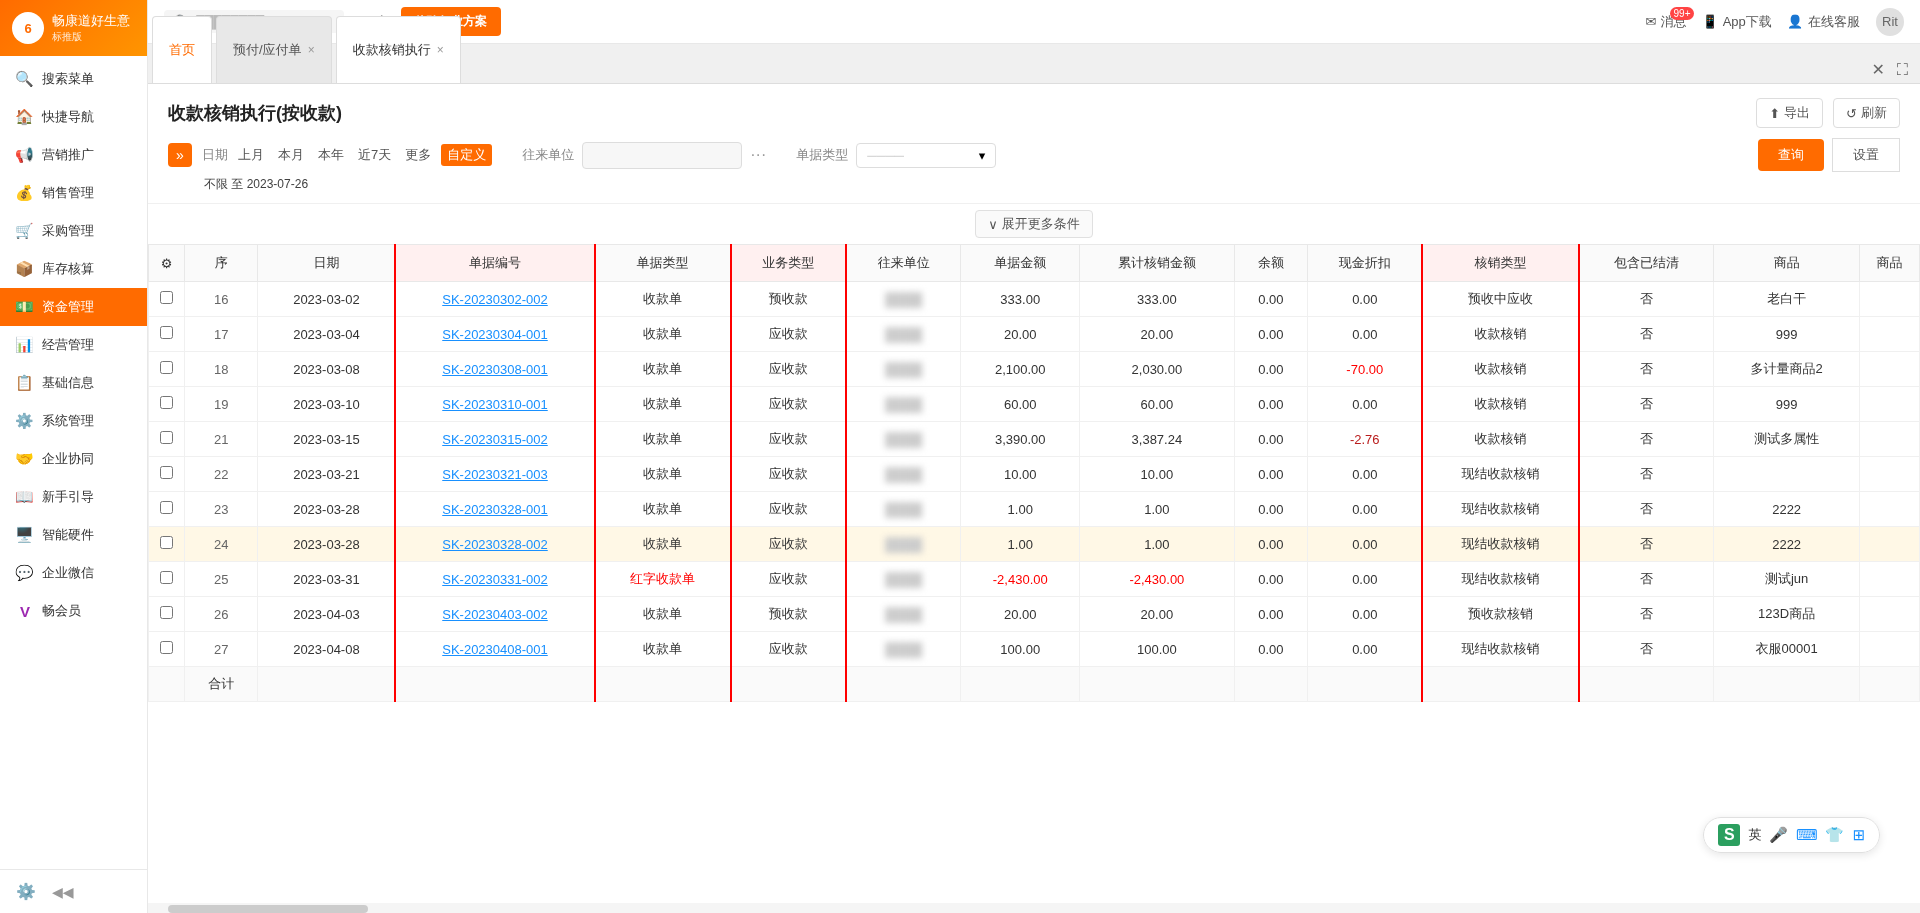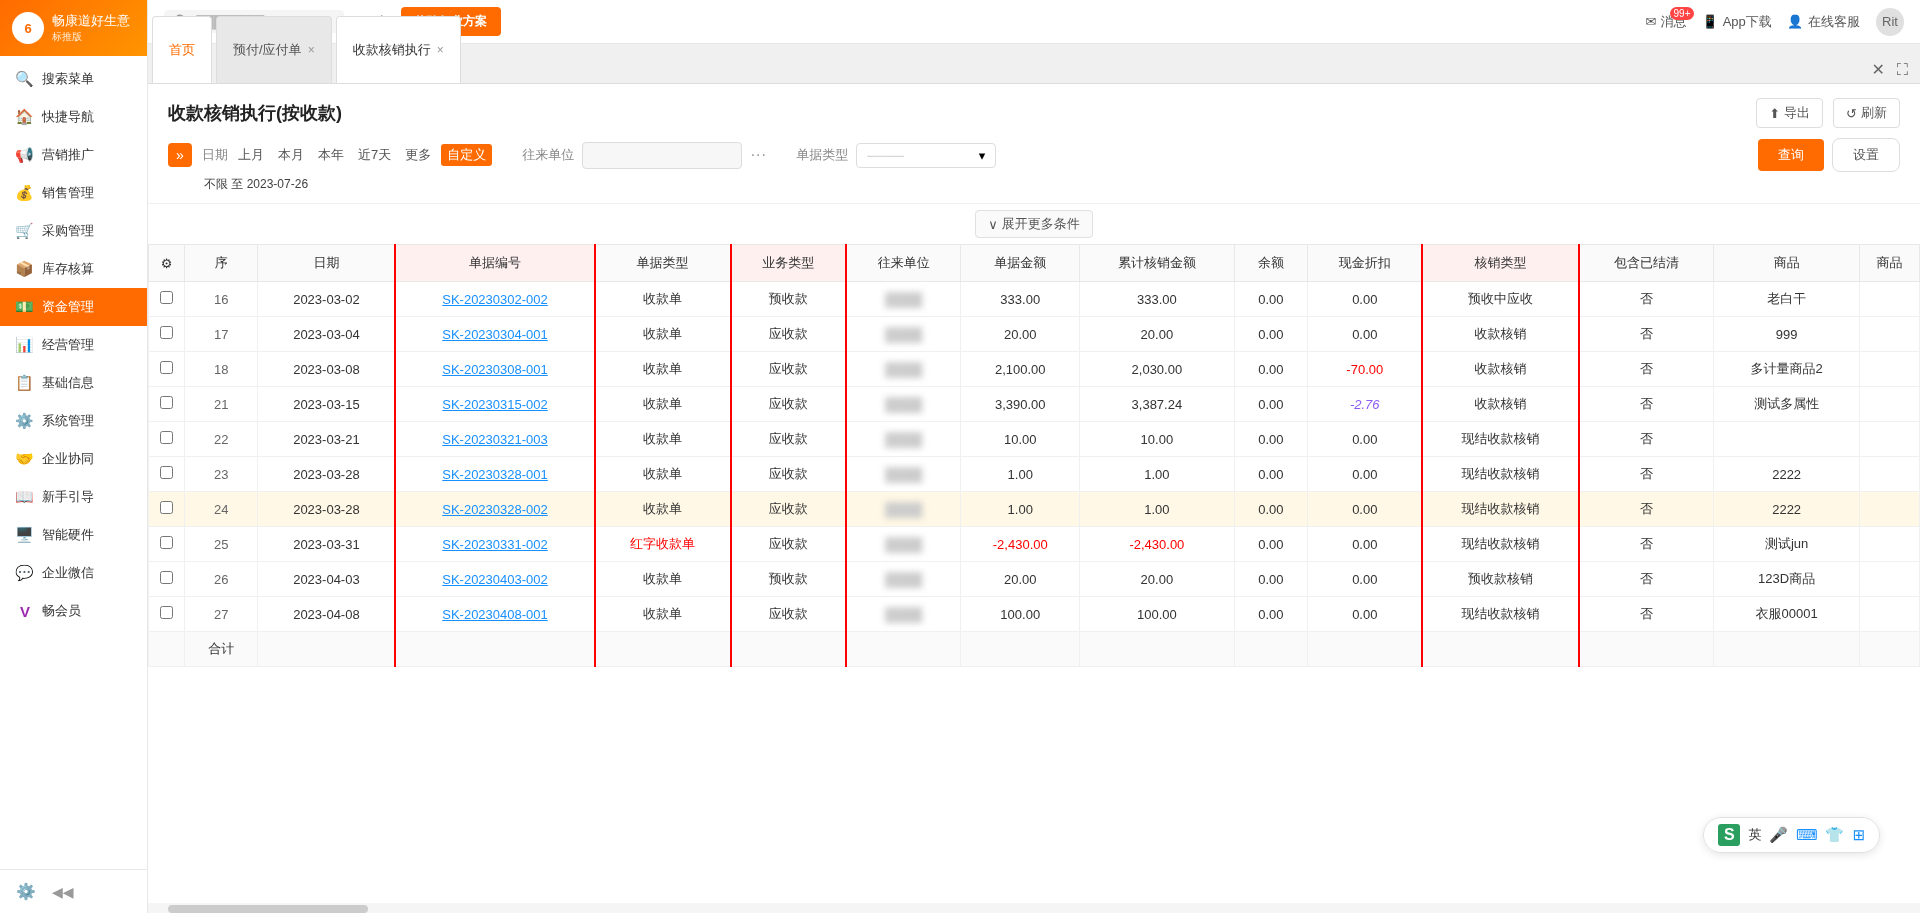--- a/index.html
+++ b/index.html
@@ -47,21 +47,21 @@
     .refresh-btn { display: flex; align-items: center; gap: 4px; padding: 5px 12px; border: 1px solid #ddd; border-radius: 4px; background: #fff; cursor: pointer; color: #555; font-size: 12px; }
     .filter-expand-btn { width: 24px; height: 24px; background: #ff6b00; color: #fff; border: none; border-radius: 4px; cursor: pointer; display: flex; align-items: center; justify-content: center; font-size: 14px; }
     .filter-group { display: flex; align-items: center; gap: 6px; color: #555; }
     .filter-label { color: #888; font-size: 13px; }
     .filter-option { cursor: pointer; color: #555; padding: 2px 4px; font-size: 13px; }
     .filter-option.custom { color: #fff; background: #ff6b00; border-radius: 3px; padding: 2px 6px; }
     .filter-input { border: 1px solid #ddd; border-radius: 4px; padding: 5px 10px; font-size: 13px; color: #333; min-width: 140px; }
     .filter-dots { color: #999; font-size: 16px; cursor: pointer; }
     .filter-right { margin-left: auto; display: flex; gap: 8px; align-items: center; }
     .query-btn { background: #ff6b00; color: #fff; border: none; border-radius: 4px; padding: 7px 20px; cursor: pointer; font-size: 13px; }
-    .settings-btn { border: 1px solid #ddd; background: #fff; border-radius: 8px; padding: 7px 20px; cursor: pointer; font-size: 13px; color: #555; }
+    .settings-btn { border: 1px solid #ddd; background: #fff; border-radius: 0; padding: 7px 20px; cursor: pointer; font-size: 13px; color: #555; }
     .expand-more { display: flex; align-items: center; justify-content: center; gap: 4px; cursor: pointer; color: #555; font-size: 12px; padding: 4px 12px; border: 1px solid #e0e0e0; border-radius: 4px; background: #fafafa; }
 
     
     .table-container { flex: 1; overflow: auto; padding: 0 0 0 0; }
     table { width: 100%; border-collapse: collapse; min-width: 1400px; }
     thead th { background: #fafafa; border: 1px solid #e8e8e8; padding: 9px 10px; font-weight: 500; color: #333; white-space: nowrap; text-align: center; font-size: 13px; position: sticky; top: 0; z-index: 2; }
     tbody td { border: 1px solid #f0f0f0; padding: 8px 10px; color: #333; white-space: nowrap; font-size: 13px; text-align: center; }
     tbody tr.highlighted { background: #fff8e6; }
     .link-text { color: #1890ff; cursor: pointer; text-decoration: underline; }
     .col-settings { width: 36px; }
@@ -330,30 +330,47 @@
               <td>2,030.00</td>
               <td>0.00</td>
               <td style="color: rgb(255, 0, 0);">-70.00</td>
               <td style="border-left: 2px solid rgb(255, 0, 0); border-right: 2px solid rgb(255, 0, 0);">收款核销</td>
               <td>否</td>
               <td>多计量商品2</td>
               <td style="width: 60px; overflow: hidden;"></td>
             </tr>
             <tr>
               <td><input type="checkbox" style=""></td>
+              <td style="color: rgb(102, 102, 102);">19</td>
+              <td>2023-03-10</td>
+              <td style="border-left: 2px solid rgb(255, 0, 0); border-right: 2px solid rgb(255, 0, 0);"><span class="link-text">SK-20230310-001</span></td>
+              <td>收款单</td>
+              <td style="border-left: 2px solid rgb(255, 0, 0); border-right: 2px solid rgb(255, 0, 0);">应收款</td>
+              <td style="color: rgb(204, 204, 204); filter: blur(3px);">████</td>
+              <td>60.00</td>
+              <td>60.00</td>
+              <td>0.00</td>
+              <td>0.00</td>
+              <td style="border-left: 2px solid rgb(255, 0, 0); border-right: 2px solid rgb(255, 0, 0);">收款核销</td>
+              <td>否</td>
+              <td>999</td>
+              <td style="width: 60px; overflow: hidden;"></td>
+            </tr>
+            <tr>
+              <td><input type="checkbox" style=""></td>
               <td style="color: rgb(102, 102, 102);">21</td>
               <td>2023-03-15</td>
               <td style="border-left: 2px solid rgb(255, 0, 0); border-right: 2px solid rgb(255, 0, 0);"><span class="link-text">SK-20230315-002</span></td>
               <td>收款单</td>
               <td style="border-left: 2px solid rgb(255, 0, 0); border-right: 2px solid rgb(255, 0, 0);">应收款</td>
               <td style="color: rgb(204, 204, 204); filter: blur(3px);">████</td>
               <td>3,390.00</td>
               <td>3,387.24</td>
               <td>0.00</td>
-              <td style="color: #8b5cf6; font-style: italic;">-2.76</td>
+              <td style="color: #b91c1c;">-2.76</td>
               <td style="border-left: 2px solid rgb(255, 0, 0); border-right: 2px solid rgb(255, 0, 0);">收款核销</td>
               <td>否</td>
               <td>测试多属性</td>
               <td style="width: 60px; overflow: hidden;"></td>
             </tr>
             <tr>
               <td><input type="checkbox" style=""></td>
               <td style="color: rgb(102, 102, 102);">22</td>
               <td>2023-03-21</td>
               <td style="border-left: 2px solid rgb(255, 0, 0); border-right: 2px solid rgb(255, 0, 0);"><span class="link-text">SK-20230321-003</span></td>

